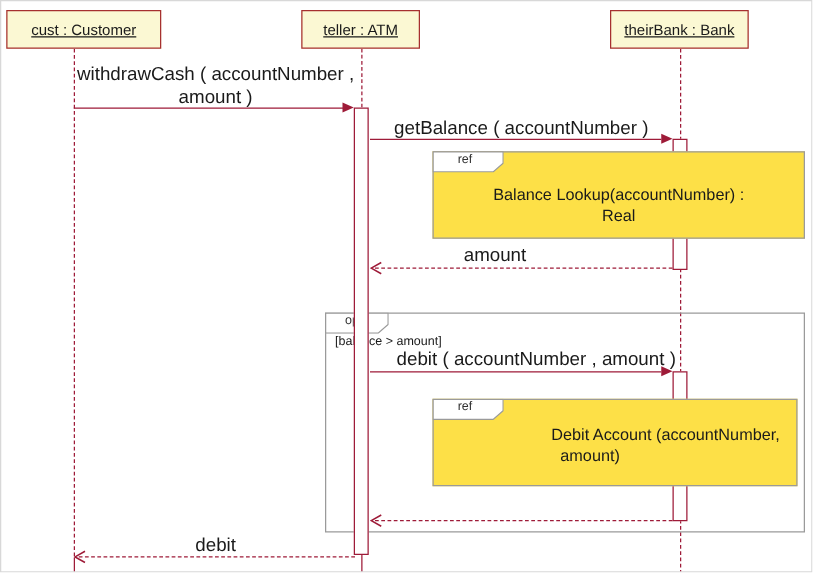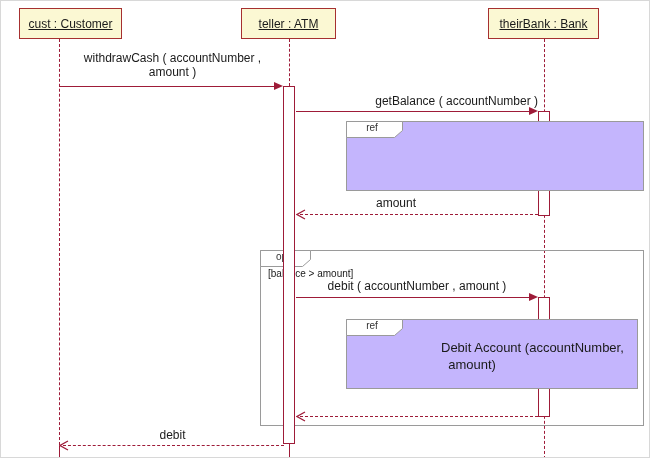--- a/index.html
+++ b/index.html
@@ -23,57 +23,57 @@
     position:absolute;top:7px;height:31px;background:var(--af);
     border:1px solid var(--ab);box-sizing:border-box;z-index:5;
     display:flex;align-items:center;justify-content:center;
     font-size:12px;
   }
   .actor span{text-decoration:underline;white-space:nowrap;}
   
   .activation{position:absolute;width:12px;background:#fff;border:1px solid var(--ml);box-sizing:border-box;z-index:2;}
   
   .fragment{position:absolute;border:1px solid var(--fb);box-sizing:border-box;}
-  .frag-ref{background:#c4b5fd;z-index:3;}
+  .frag-ref{background:#fde047;z-index:3;}
   .frag-opt{background:transparent;z-index:1;}
   .pentagon{position:absolute;left:-1px;top:-1px;z-index:1;}
   .pentagon .op-label{
     position:absolute;left:0;top:1px;width:46px;text-align:center;
     font-size:10px;color:#333;
   }
   .guard{position:absolute;left:7px;top:17px;font-size:10px;color:var(--tx);white-space:nowrap;}
   .ref-label{position:absolute;font-size:13px;line-height:1.3;color:var(--tx);}
   .centered{left:0;right:0;text-align:center;white-space:pre-line;}
   .leftpre{text-align:left;white-space:pre;margin-left:44px;}
   
   .line-solid{position:absolute;height:0;border-top:1px solid var(--ml);z-index:4;}
   .line-dashed{position:absolute;height:0;border-top:1px dashed var(--ml);z-index:4;}
   .head-solid{
     position:absolute;width:0;height:0;z-index:4;
     border-top:4px solid transparent;border-bottom:4px solid transparent;
     border-left:9px solid var(--ml);
   }
   .head-open{position:absolute;z-index:4;}
   .msg-label{
-    position:absolute;font-size:12px;line-height:1.2;color:var(--tx);
+    position:absolute;font-size:15px;line-height:1.2;color:var(--tx);
     text-align:center;white-space:pre-line;z-index:4;
   }
 </style>
 </head>
 <body>
 
 <div class="canvas">
 
   <div class="lifeline" style="left:58px;top:38px;height:406px;"></div>
   <div class="lifeline" style="left:288px;top:38px;height:47px;"></div>
   <div class="lifeline" style="left:543px;top:38px;height:420px;"></div>
   <div class="tail" style="left:58px;top:445px;height:13px;"></div>
   <div class="tail" style="left:288px;top:443px;height:15px;"></div>
 
-  <div class="actor" style="left:18px;width:103px;">
+  <div class="actor" style="left:4px;width:124px;">
     <span>cust : Customer</span>
   </div>
   <div class="actor" style="left:240px;width:95px;">
     <span>teller : ATM</span>
   </div>
   <div class="actor" style="left:487px;width:111px;">
     <span>theirBank : Bank</span>
   </div>
 
   <div class="fragment frag-opt" style="left:259px;top:249px;width:384px;height:176px;">
@@ -90,49 +90,51 @@
   <div class="activation" style="left:537px;top:110px;height:105px;"></div>
   <div class="activation" style="left:537px;top:296px;height:120px;"></div>
 
   <div class="fragment frag-ref" style="left:345px;top:120px;width:298px;height:70px;">
     <div class="pentagon">
       <svg width="57" height="17">
         <polygon points="0.5,0.5 56.5,0.5 56.5,9.5 48.5,16.5 0.5,16.5" fill="#ffffff" stroke="#9a9a9a"></polygon>
       </svg>
       <span class="op-label" style="width:52px;">ref</span>
     </div>
+    <span class="ref-label centered" style="top:26px;">Balance Lookup(accountNumber) :
+Real</span>
   </div>
 
   <div class="fragment frag-ref" style="left:345px;top:318px;width:292px;height:70px;">
     <div class="pentagon">
       <svg width="57" height="17">
         <polygon points="0.5,0.5 56.5,0.5 56.5,9.5 48.5,16.5 0.5,16.5" fill="#ffffff" stroke="#9a9a9a"></polygon>
       </svg>
       <span class="op-label" style="width:52px;">ref</span>
     </div>
     <span class="ref-label leftpre" style="left:50px;top:20px;">Debit Account (accountNumber,
   amount)</span>
   </div>
 
   <span class="msg-label" style="left:60px;top:50px;width:223px;">withdrawCash ( accountNumber ,
 amount )</span>
   <div class="line-solid" style="left:58px;top:85px;width:216px;"></div>
   <div class="head-solid" style="left:273px;top:81px;"></div>
 
-  <span class="msg-label" style="left:295px;top:93px;width:242px;text-align:right;">getBalance ( accountNumber )</span>
+  <span class="msg-label" style="left:295px;top:93px;width:242px;">getBalance ( accountNumber )</span>
   <div class="line-solid" style="left:295px;top:110px;width:233px;"></div>
   <div class="head-solid" style="left:528px;top:106px;"></div>
 
   <span class="msg-label" style="left:295px;top:195px;width:200px;">amount</span>
   <div class="line-dashed" style="left:299px;top:213px;width:238px;"></div>
   <svg class="head-open" style="left:295px;top:208px;" width="10" height="11">
     <path d="M9,1 L1,5.5 L9,10" fill="none" stroke="#9e1b38" stroke-width="1.2"></path>
   </svg>
 
-  <span class="msg-label" style="left:295px;top:278px;width:242px;">debit ( accountNumber , amount )</span>
+  <span class="msg-label" style="left:295px;top:278px;width:242px;padding-left:12px;">debit ( accountNumber , amount )</span>
   <div class="line-solid" style="left:295px;top:296px;width:233px;"></div>
   <div class="head-solid" style="left:528px;top:292px;"></div>
 
   <div class="line-dashed" style="left:299px;top:415px;width:238px;"></div>
   <svg class="head-open" style="left:295px;top:410px;" width="10" height="11">
     <path d="M9,1 L1,5.5 L9,10" fill="none" stroke="#9e1b38" stroke-width="1.2"></path>
   </svg>
 
   <span class="msg-label" style="left:60px;top:427px;width:223px;">debit</span>
   <div class="line-dashed" style="left:62px;top:444px;width:221px;"></div>

